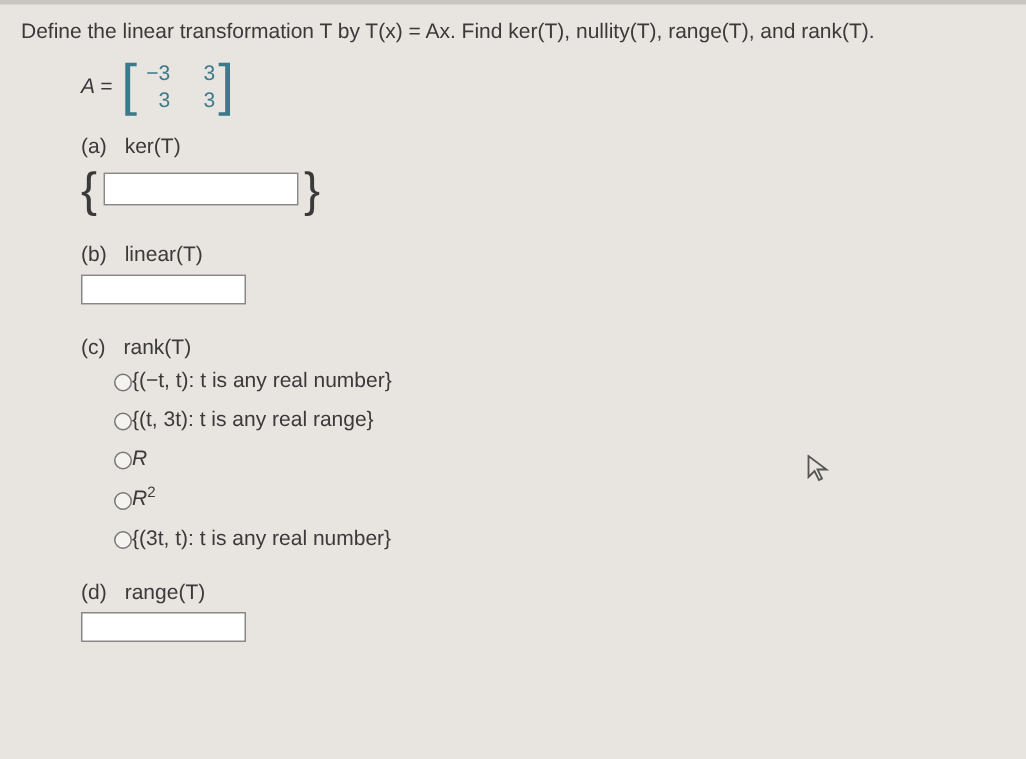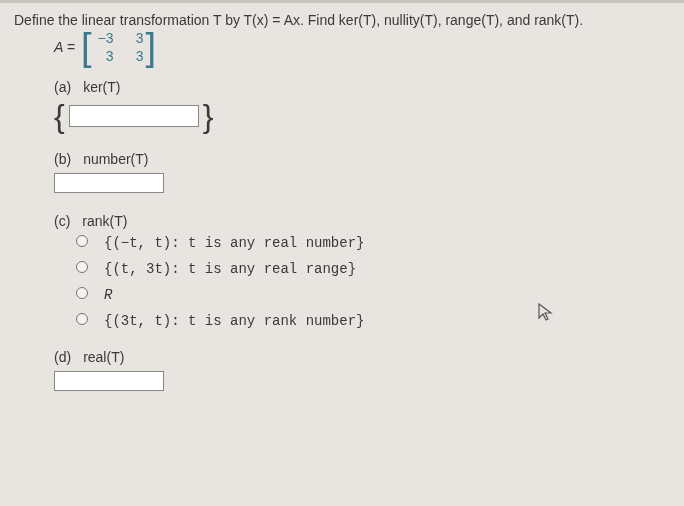--- a/index.html
+++ b/index.html
@@ -7,38 +7,38 @@
       width: 684px;
       height: 506px;
       background: #e8e4e0;
       font-family: Arial, sans-serif;
       font-size: 14px;
       color: #3a3a3a;
       padding: 8px 14px;
       position: relative;
       border-top: 3px solid #c8c4c0;
     }
-    .prompt { line-height: 1.3; }
+    .prompt { margin-bottom: 10px; line-height: 1.3; }
     .matrix-row { display: flex; align-items: center; margin-left: 40px; margin-bottom: 14px; }
     .ital { font-style: italic; }
     .matrix-bracket { display: inline-flex; align-items: center; margin-left: 6px; }
     .bracket-l, .bracket-r { font-size: 38px; color: #3a7a8a; font-weight: normal; line-height: 36px; }
     .bracket-l { margin-right: 2px; }
     .bracket-r { margin-left: 2px; }
     .matrix-cells { display: inline-block; color: #3a7a8a; }
     .mrow { display: flex; gap: 10px; justify-content: center; line-height: 18px; }
     .mrow span { width: 20px; text-align: right; }
     .part { margin-left: 40px; margin-bottom: 20px; }
     .part-label { display: flex; gap: 12px; margin-bottom: 6px; }
     .set-input { display: flex; align-items: center; gap: 4px; }
     .brace { font-size: 32px; color: #3a3a3a; line-height: 30px; }
     .text-input { border: 1px solid #888; background: #fff; height: 22px; width: 130px; }
     .text-input-sm { border: 1px solid #888; background: #fff; height: 20px; width: 110px; }
     .radio-group { margin-left: 22px; margin-top: 4px; }
-    .radio-item { display: flex; align-items: flex-start; gap: 16px; margin-bottom: 10px; cursor: pointer; font-family: Liberation Mono, monospace; }
+    .radio-item { display: flex; align-items: flex-end; gap: 0; margin-bottom: 10px; cursor: pointer; }
     .radio-circle { width: 12px; height: 12px; border: 1.5px solid #777; border-radius: 50%; background: #f5f3f0; flex-shrink: 0; }
     .sup { font-size: 10px; vertical-align: super; }
     .cursor-icon { position: absolute; right: 130px; top: 300px; font-size: 18px; color: #555; pointer-events: none; }
   </style>
 </head>
 <body>
 
 <div class="prompt">Define the linear transformation T by T(x) = Ax. Find ker(T), nullity(T), range(T), and rank(T).</div>
 
 <div class="matrix-row">
@@ -67,21 +67,21 @@
   <div class="set-input">
     <span class="brace">{</span>
     <input type="text" class="text-input" style="">
     <span class="brace">}</span>
   </div>
 </div>
 
 <div class="part">
   <div class="part-label">
     <span>(b)</span>
-    <span>number(T)</span>
+    <span>linear(T)</span>
   </div>
   <input type="text" class="text-input-sm" style="">
 </div>
 
 <div class="part">
   <div class="part-label">
     <span>(c)</span>
     <span>rank(T)</span>
   </div>
   <div class="radio-group">
@@ -92,29 +92,33 @@
     <div class="radio-item">
       <span class="radio-circle"></span>
       <span>{(t, 3t): t is any real range}</span>
     </div>
     <div class="radio-item">
       <span class="radio-circle"></span>
       <span class="ital">R</span>
     </div>
     <div class="radio-item">
       <span class="radio-circle"></span>
-      <span>{(3t, t): t is any rank number}</span>
+      <span><span class="ital">R</span><span class="sup">2</span></span>
+    </div>
+    <div class="radio-item">
+      <span class="radio-circle"></span>
+      <span>{(3t, t): t is any real number}</span>
     </div>
   </div>
 </div>
 
 <div class="part">
   <div class="part-label">
     <span>(d)</span>
-    <span>real(T)</span>
+    <span>range(T)</span>
   </div>
   <input type="text" class="text-input-sm" style="">
 </div>
 
 <div class="cursor-icon">
   <svg width="16" height="20" viewBox="0 0 16 20">
       <path d="M1 1 L1 15 L5 11 L8 17 L10 16 L7 10 L13 10 Z" fill="none" stroke="#555" stroke-width="1.2"></path>
     </svg>
 </div>
 

